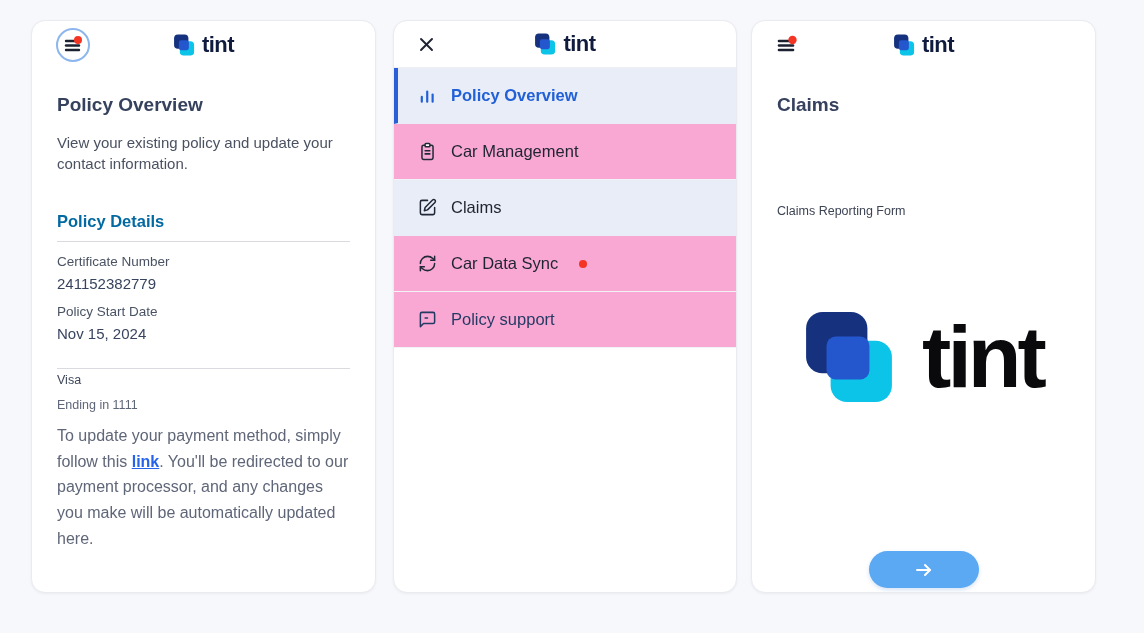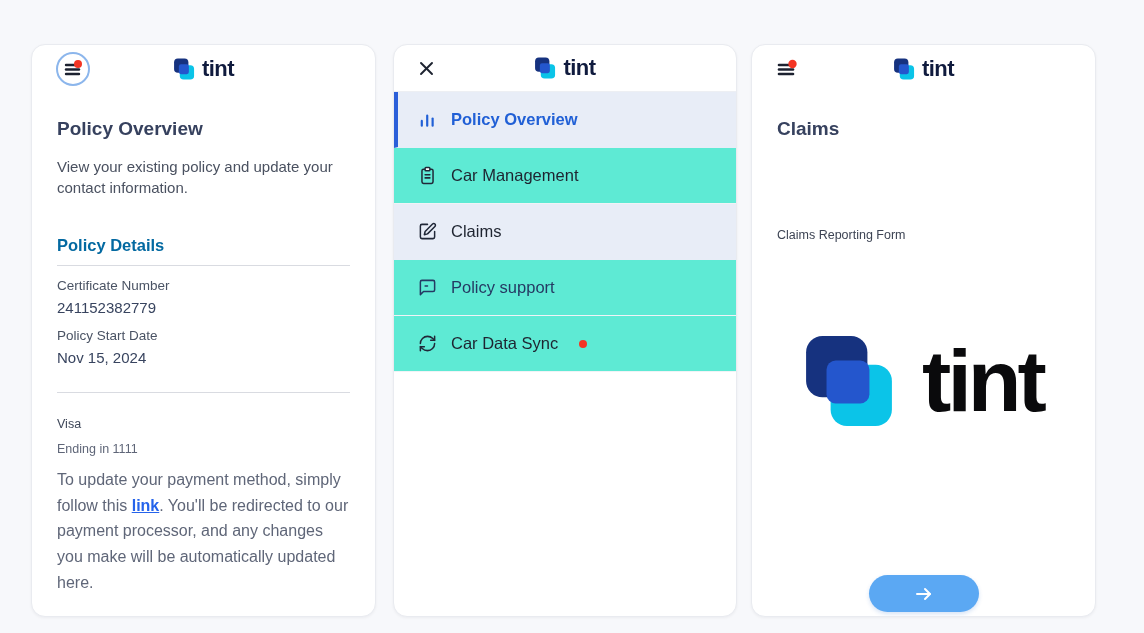--- a/index.html
+++ b/index.html
@@ -4,21 +4,21 @@
 <style>
   * { margin:0; padding:0; box-sizing:border-box; }
   html,body { width:1144px; height:633px; }
   body {
     background:#f7f8fb;
     font-family:"Liberation Sans", sans-serif;
     position:relative;
     overflow:hidden;
   }
   .panel {
-    position:absolute; top:44px; height:573px; width:345px;
+    position:absolute; top:20px; height:573px; width:345px;
     background:#ffffff; border:1px solid #e9ebf0; border-radius:14px;
     box-shadow:0 1px 3px rgba(16,24,40,.05);
     overflow:hidden;
   }
   #panel-left   { left:31px; }
   #panel-menu   { left:393px; width:344px; }
   #panel-claims { left:751px; }
 
   
   .panel-head { height:47px; position:relative; display:flex; align-items:center; }
@@ -43,35 +43,35 @@
   .page-sub   { margin-top:16px; font-size:15px; color:#4a5160; line-height:1.42; max-width:300px; }
 
   .section h3 { font-size:16.5px; font-weight:700; color:#0369a1; }
   .rule { height:1px; background:#d9dbe1; margin-top:10px; }
   .sec-policy  { margin-top:37px; }
   .sec-payment { margin-top:26px; }
   .sec-contact { margin-top:40px; }
 
   .field-label { margin-top:12px; font-size:13.5px; color:#4a5364; }
   .field-value { margin-top:6px;  font-size:15px;   color:#38445f; }
-  .pm-method   { margin-top:24px; font-size:12.5px; color:#3e4759; font-weight:500; }
+  .pm-method   { margin-top:4px; font-size:12.5px; color:#3e4759; font-weight:500; }
   .pm-ending   { margin-top:11px; font-size:12.5px; color:#5f6678; }
   .pm-note     { margin-top:11px; font-size:16px; color:#5f6678; line-height:1.62; max-width:298px; }
   .pm-note a   { color:#2563eb; font-weight:700; text-decoration:underline; cursor:pointer; }
 
   .contact-row { display:flex; align-items:center; gap:15px; }
   .edit-btn { background:none; border:none; cursor:pointer; display:flex; }
 
   
   #panel-menu .panel-head { border-bottom:1px solid #edeff3; }
   .menu-list { list-style:none; }
   .menu-item {
     height:56px; display:flex; align-items:center; gap:14px;
     padding-left:24px; border-bottom:1px solid #f1f3f6;
-    font-size:16.5px; color:#1e2430; cursor:pointer; background:#5eead4;
+    font-size:16.5px; color:#1e2430; cursor:pointer; background:#f9a8d4;
   }
   .menu-item svg { flex:0 0 auto; }
   .menu-item.active {
     background:#e8edf7; border-left:4px solid #2b5fd9; padding-left:20px;
     color:#2160d6; font-weight:700; border-bottom:1px solid #e8edf7;
   }
   .menu-item.highlighted { background:#e8edf7; border-bottom:1px solid #e8edf7; }
   .menu-item.navy { color:#253a63; }
   .red-dot { width:8px; height:8px; border-radius:50%; background:#f43524; margin-left:7px; }
 
@@ -180,36 +180,36 @@
       </svg>
       <span>Car Management</span>
     </li>
     <li class="menu-item highlighted">
       <svg width="19" height="19" viewBox="0 0 24 24" fill="none" stroke="#212838" stroke-width="1.9" stroke-linecap="round" stroke-linejoin="round">
         <path d="M12 3H5a2 2 0 0 0-2 2v14a2 2 0 0 0 2 2h14a2 2 0 0 0 2-2v-7"></path>
         <path d="M18.375 2.625a2.121 2.121 0 1 1 3 3L12 15l-4 1 1-4Z"></path>
       </svg>
       <span>Claims</span>
     </li>
-    <li class="menu-item navy">
-      <svg width="19" height="19" viewBox="0 0 24 24" fill="none" stroke="#253a63" stroke-width="1.9" stroke-linecap="round" stroke-linejoin="round">
-        <path d="M21 15a2 2 0 0 1-2 2H7l-4 4V5a2 2 0 0 1 2-2h14a2 2 0 0 1 2 2z"></path>
-        <line x1="9" y1="10" x2="12" y2="10"></line>
-      </svg>
-      <span>Policy support</span>
-    </li>
     <li class="menu-item">
       <svg width="19" height="19" viewBox="0 0 24 24" fill="none" stroke="#212838" stroke-width="1.9" stroke-linecap="round" stroke-linejoin="round">
         <path d="M3 12a9 9 0 0 1 9-9 9.75 9.75 0 0 1 6.74 2.74L21 8"></path>
         <path d="M21 3v5h-5"></path>
         <path d="M21 12a9 9 0 0 1-9 9 9.75 9.75 0 0 1-6.74-2.74L3 16"></path>
         <path d="M3 21v-5h5"></path>
       </svg>
       <span>Car Data Sync</span>
       <span class="red-dot"></span>
+    </li>
+    <li class="menu-item navy">
+      <svg width="19" height="19" viewBox="0 0 24 24" fill="none" stroke="#253a63" stroke-width="1.9" stroke-linecap="round" stroke-linejoin="round">
+        <path d="M21 15a2 2 0 0 1-2 2H7l-4 4V5a2 2 0 0 1 2-2h14a2 2 0 0 1 2 2z"></path>
+        <line x1="9" y1="10" x2="12" y2="10"></line>
+      </svg>
+      <span>Policy support</span>
     </li>
   </ul>
 </section>
 
 <section class="panel" id="panel-claims">
   <header class="panel-head">
     <button class="burger-plain">
       <svg width="22" height="20" viewBox="0 0 22 20">
         <line x1="3" y1="6" x2="13" y2="6" stroke="#1c2130" stroke-width="2.6" stroke-linecap="round"></line>
         <line x1="3" y1="10.5" x2="17" y2="10.5" stroke="#1c2130" stroke-width="2.6" stroke-linecap="round"></line>

